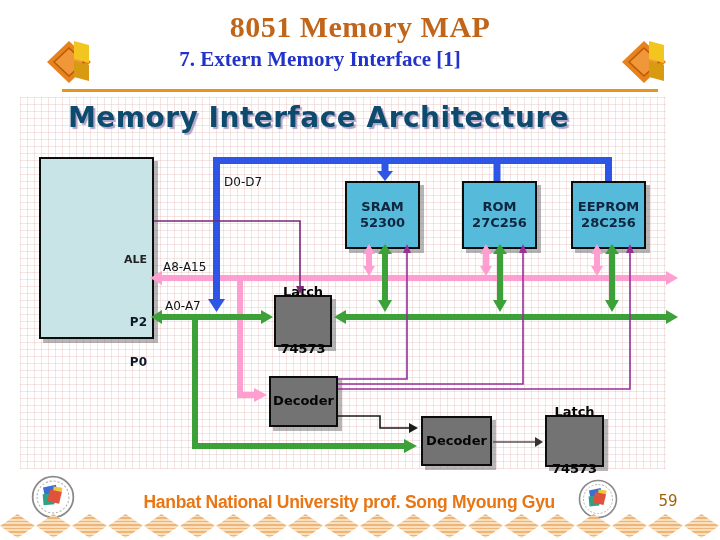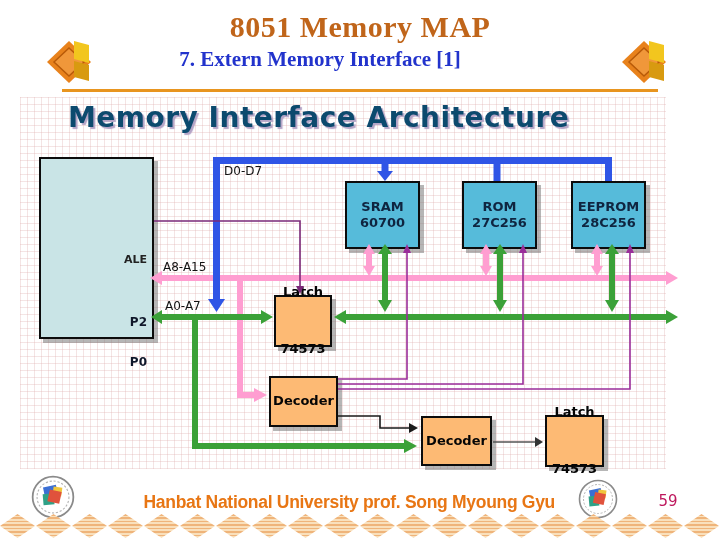--- a/index.html
+++ b/index.html
@@ -27,33 +27,33 @@
 
   .blk{position:absolute;border:2px solid #0c0c0c;box-sizing:border-box;
        display:flex;flex-direction:column;align-items:center;justify-content:center;
        box-shadow:4px 4px 0 rgba(110,110,110,.5);text-align:center;}
   .cpu{left:39px;top:157px;width:115px;height:182px;background:#C9E4E6;}
   .cpu-name{font-size:30px;font-weight:bold;color:#0a0a0a;letter-spacing:1px;}
   .pin{position:absolute;right:5px;font-size:11px;font-weight:bold;color:#222;margin-top:44px;}
   .pin.blue{color:#0f172a;font-size:12px;}
   .mem{width:75px;height:68px;top:181px;background:#56BBDA;}
   .mem .l1,.mem .l2{font-size:13px;font-weight:600;color:#0F2540;line-height:1.25;}
-  .teal{background:#fdba74;gap:40px;}
+  .teal{background:#737373;gap:40px;}
   .teal .l1,.teal .l2{font-size:13px;font-weight:600;color:#050505;line-height:1.3;}
 
   .buslabel{position:absolute;font-size:12px;color:#111;font-weight:500;}
 
   svg.wires{left:0;top:0;pointer-events:none;}
 
   
   .foot-text{left:85px;top:492px;width:470px;text-align:right;font-size:17.5px;
              font-weight:bold;color:#E87614;letter-spacing:-.3px;
              font-family:"Liberation Sans","DejaVu Sans",sans-serif;}
   .page-num{left:648px;top:492px;width:40px;text-align:center;
-            font-size:15px;color:#be185d;}
+            font-size:15px;color:#a16207;}
   .dia-row{left:0;top:514px;width:720px;height:26px;display:flex;gap:1px;}
   .dia{width:35px;height:24px;flex:0 0 35px;
        clip-path:polygon(50% 0,100% 50%,50% 100%,0 50%);
        background:repeating-linear-gradient(to bottom,#EFB47A 0 1.5px,#F9E0BC 1.5px 3.5px);}
 </style>
 </head>
 <body>
 
 <div class="abs hdr-title">8051 Memory MAP</div>
 <div class="abs hdr-sub">7. Extern Memory Interface [1]</div>
@@ -76,21 +76,21 @@
 <div class="abs dg-title">Memory Interface Architecture</div>
 
 <div class="blk cpu">
   <span class="pin" style="top:50px">ALE</span>
   <span class="pin blue" style="top:112px">P2</span>
   <span class="pin blue" style="top:152px">P0</span>
 </div>
 
 <div class="blk mem" style="left:345px">
   <span class="l1">SRAM</span>
-  <span class="l2">60700</span>
+  <span class="l2">52300</span>
 </div>
 <div class="blk mem" style="left:462px">
   <span class="l1">ROM</span>
   <span class="l2">27C256</span>
 </div>
 <div class="blk mem" style="left:571px">
   <span class="l1">EEPROM</span>
   <span class="l2">28C256</span>
 </div>
 
@@ -102,21 +102,21 @@
   <span class="l1">Decoder</span>
 </div>
 <div class="blk teal" style="left:421px;top:416px;width:71px;height:50px">
   <span class="l1">Decoder</span>
 </div>
 <div class="blk teal" style="left:545px;top:415px;width:59px;height:52px">
   <span class="l1">Latch</span>
   <span class="l2">74573</span>
 </div>
 
-<span class="buslabel" style="left:224px;top:164px">D0-D7</span>
+<span class="buslabel" style="left:224px;top:175px">D0-D7</span>
 <span class="buslabel" style="left:163px;top:260px">A8-A15</span>
 <span class="buslabel" style="left:165px;top:299px">A0-A7</span>
 
 <svg class="abs wires" width="720" height="540" viewBox="0 0 720 540">
 
   <g stroke="#FF9ED1" stroke-width="6" fill="#FF9ED1">
     <path d="M158 278 H666" fill="none"></path>
     <path d="M240 281 V395 H254" fill="none"></path>
     <path d="M369 253 V267 M486 253 V267 M597 253 V267" fill="none"></path>
     <g stroke="none">

